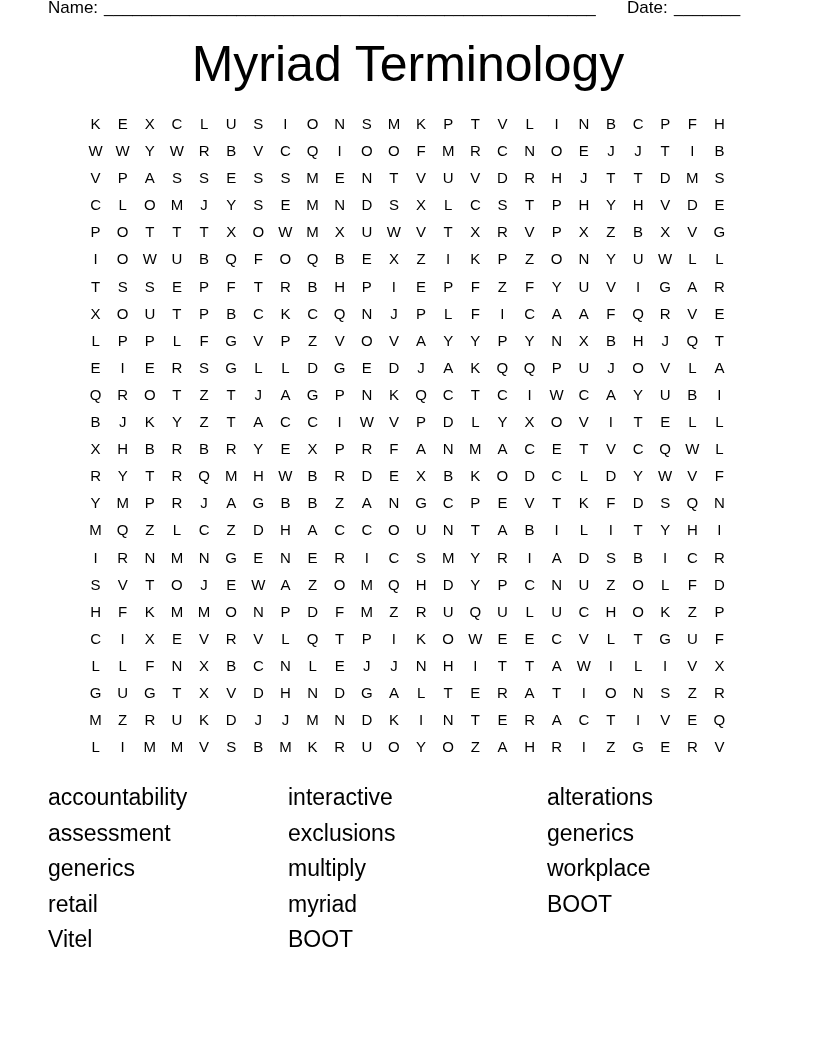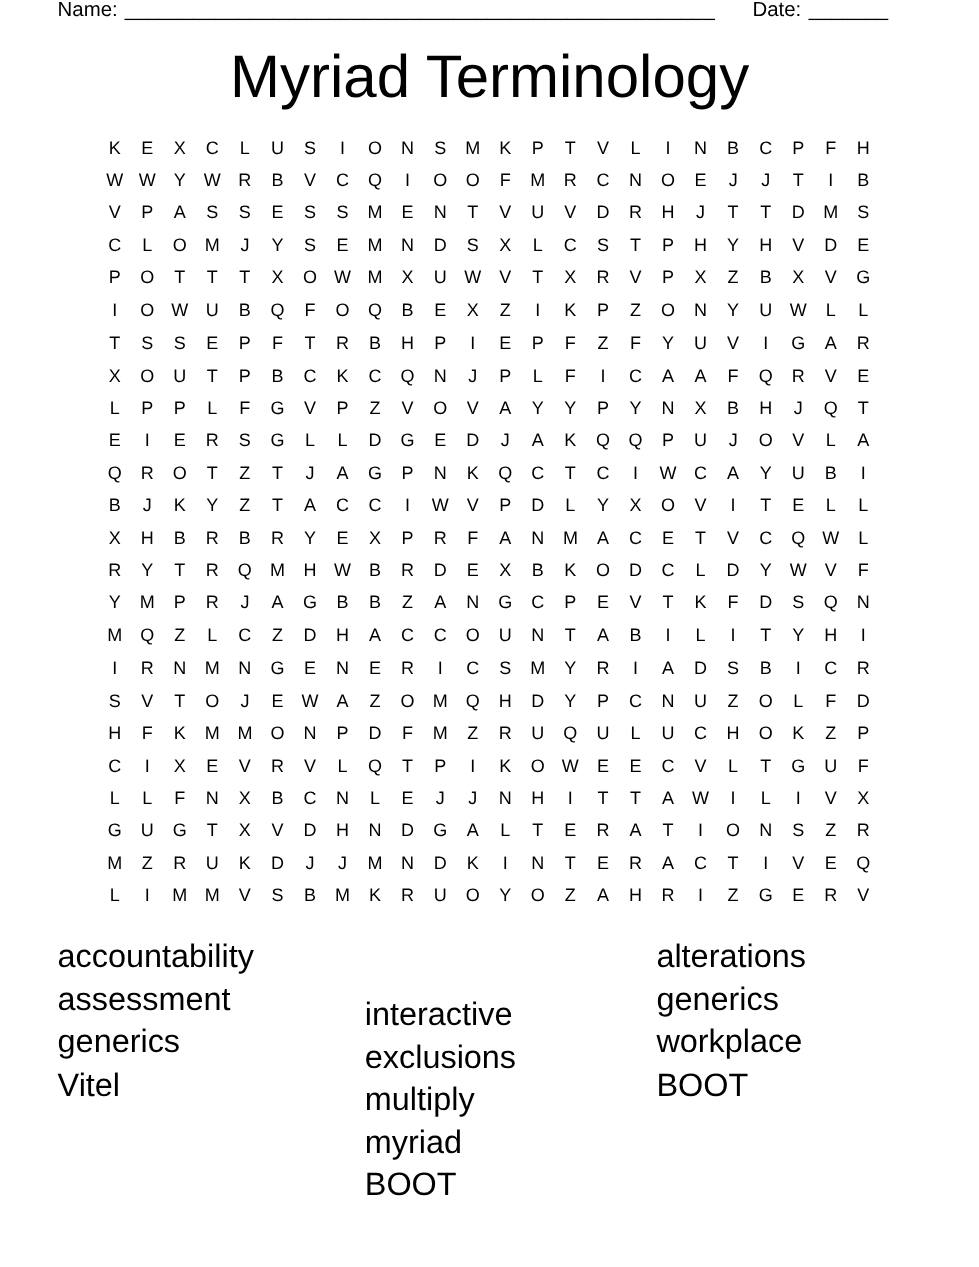--- a/index.html
+++ b/index.html
@@ -11,21 +11,21 @@
     .name-line { position: absolute; left: 56px; top: 0; }
     .date-label { position: absolute; left: 579px; top: 0; }
     .date-line { position: absolute; left: 626px; top: 0; }
     .title { position: absolute; top: 32px; left: 0; width: 816px; text-align: center;
              font-size: 50px; line-height: 64px; }
     .grid { position: absolute; top: 112px; left: 82px; }
     .grid-row { display: flex; height: 27.1px; }
     .cell { width: 27.13px; text-align: center; font-size: 15px; line-height: 24px; }
     .words { position: absolute; top: 780px; left: 48px; width: 720px; }
     .word-col { position: absolute; top: 0; }
-    .word { font-size: 27px; line-height: 35.5px; white-space: nowrap; }
+    .word { font-size: 23px; line-height: 35.5px; white-space: nowrap; }
   </style>
 </head>
 <body>
 
 <div class="header-line">
   <span class="name-label">Name:</span>
   <span class="name-line">____________________________________________________</span>
   <span class="date-label">Date:</span>
   <span class="date-line">_______</span>
 </div>
@@ -657,23 +657,24 @@
       <div class="cell">R</div>
       <div class="cell">V</div>
     </div>
   </div>
 
 <div class="words">
   <div class="word-col" id="wc0" style="left:0px;">
       <div class="word">accountability</div>
       <div class="word">assessment</div>
       <div class="word">generics</div>
+      <div class="word">retail</div>
       <div class="word">Vitel</div>
     </div>
-  <div class="word-col" id="wc1" style="left:256px;margin-top:48px;">
+  <div class="word-col" id="wc1" style="left:240px;">
       <div class="word">interactive</div>
       <div class="word">exclusions</div>
       <div class="word">multiply</div>
       <div class="word">myriad</div>
       <div class="word">BOOT</div>
     </div>
   <div class="word-col" id="wc2" style="left:499px;">
       <div class="word">alterations</div>
       <div class="word">generics</div>
       <div class="word">workplace</div>

